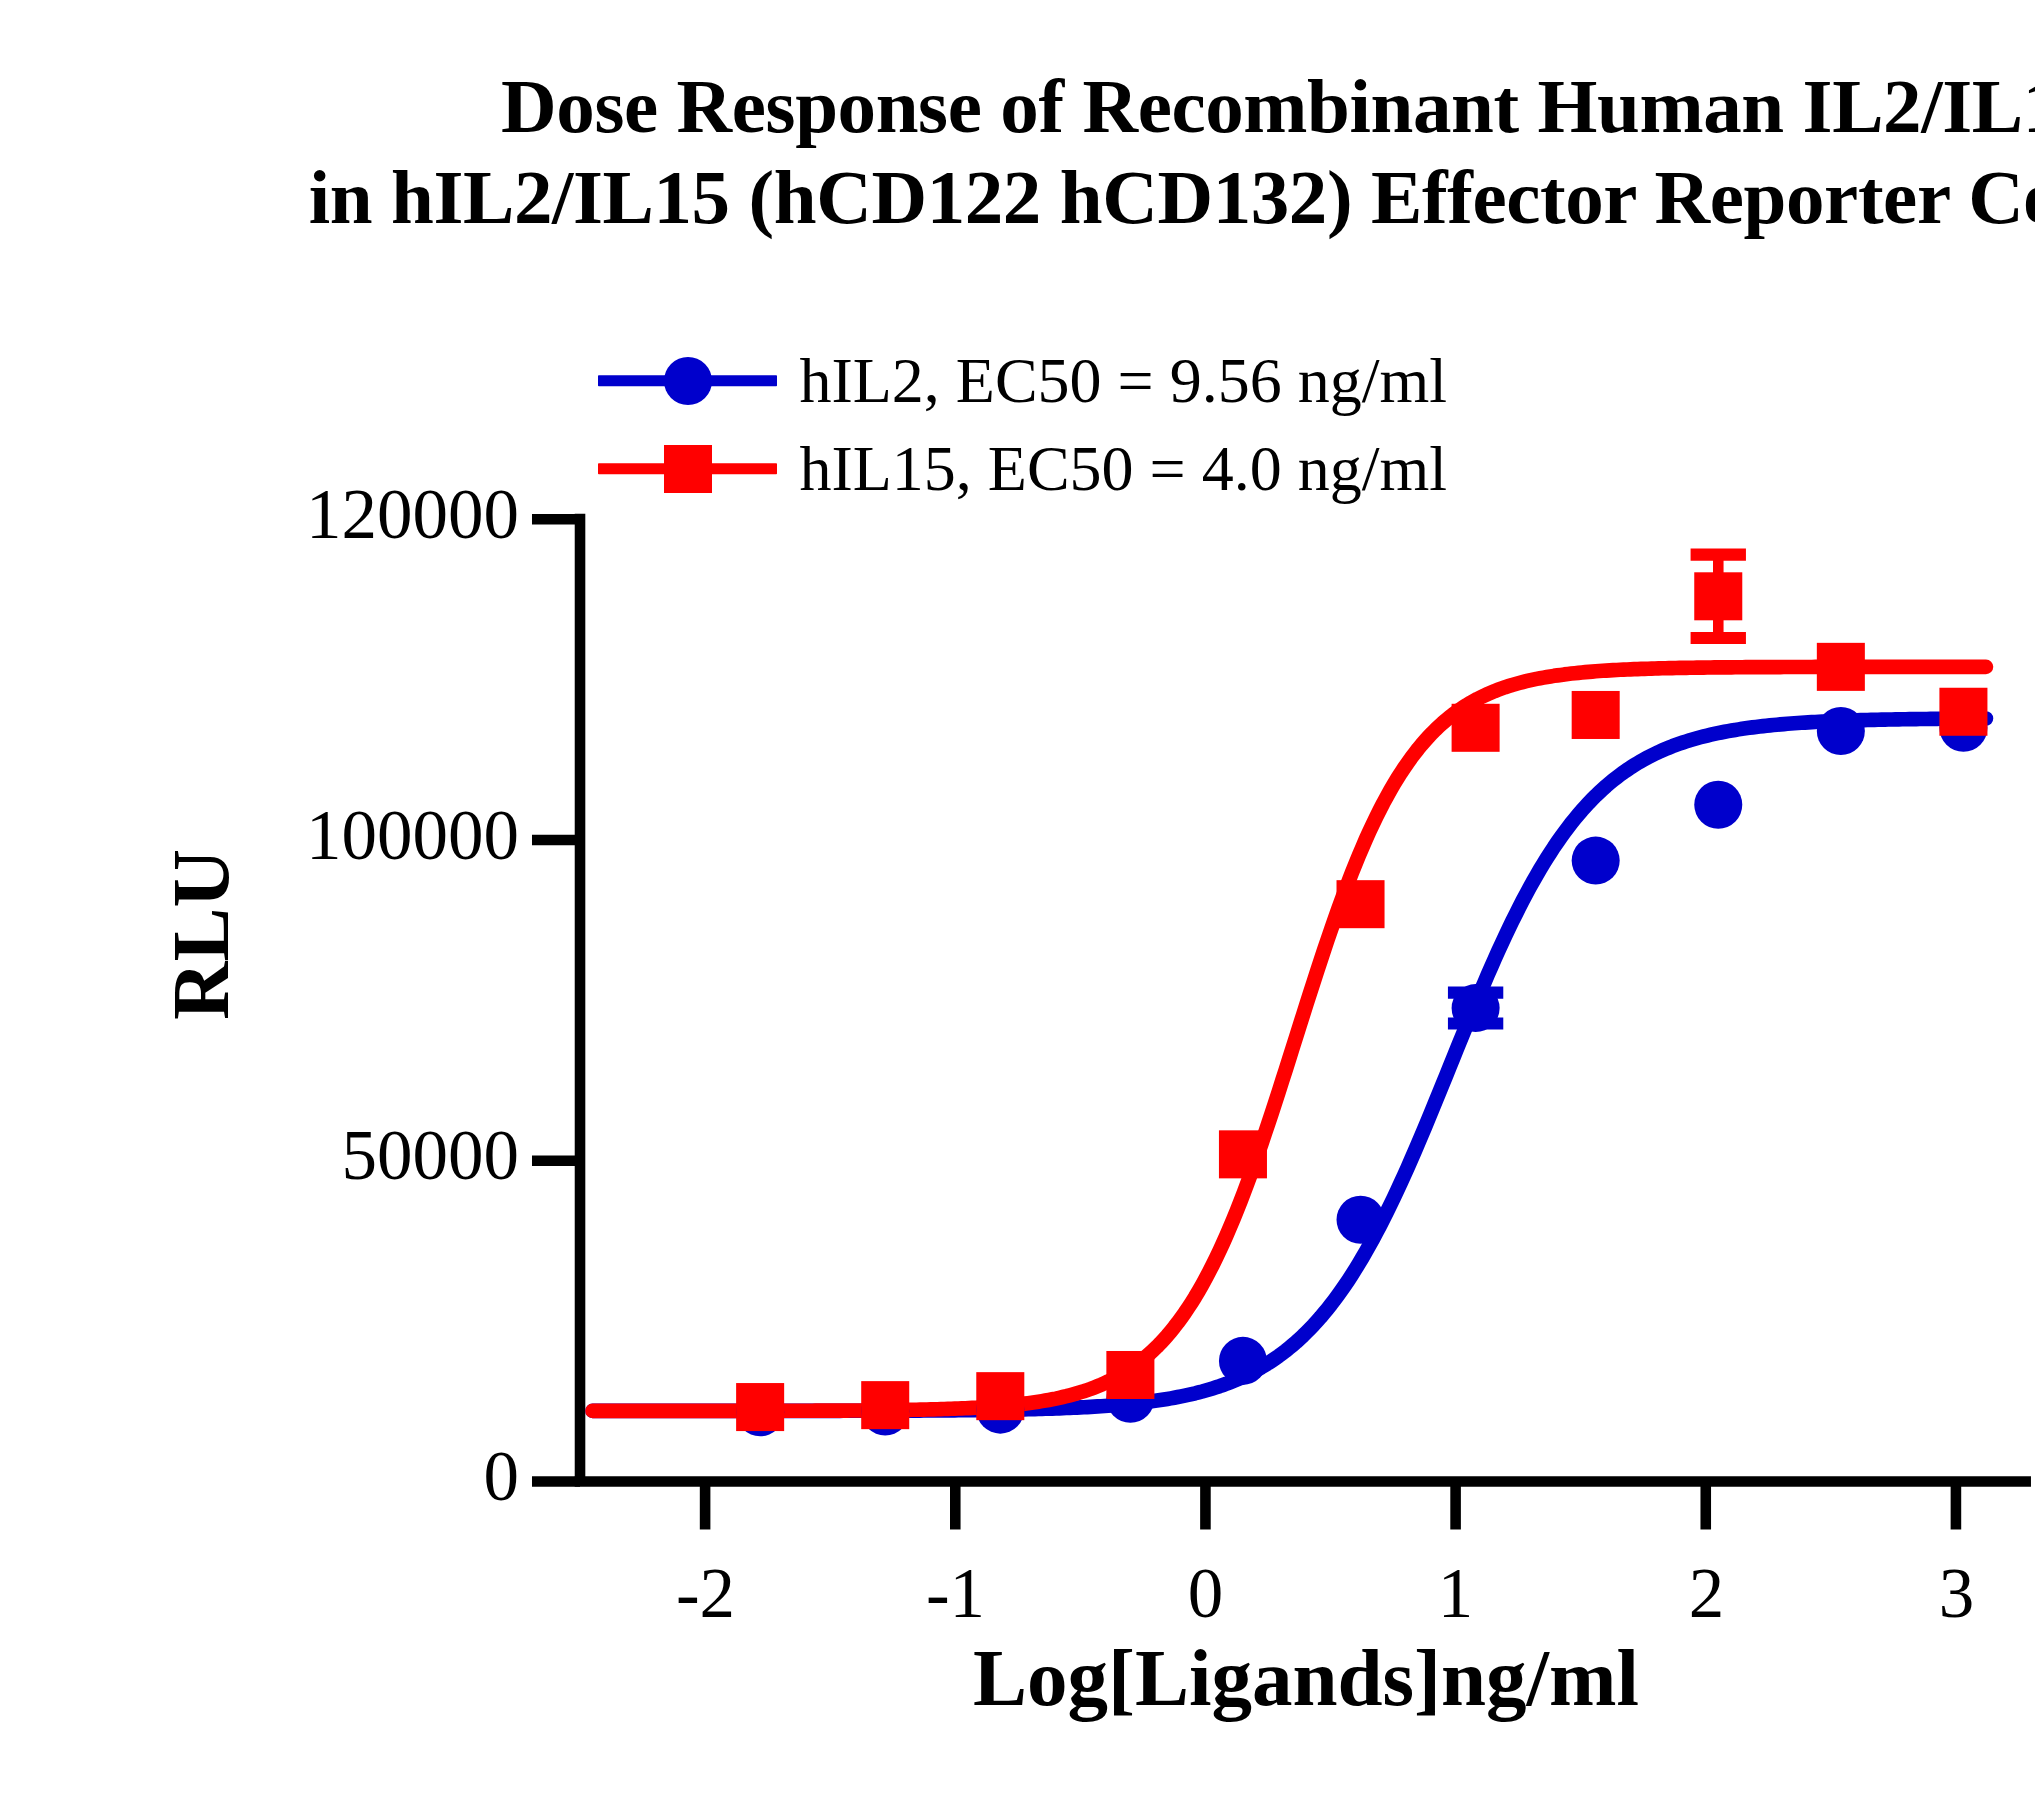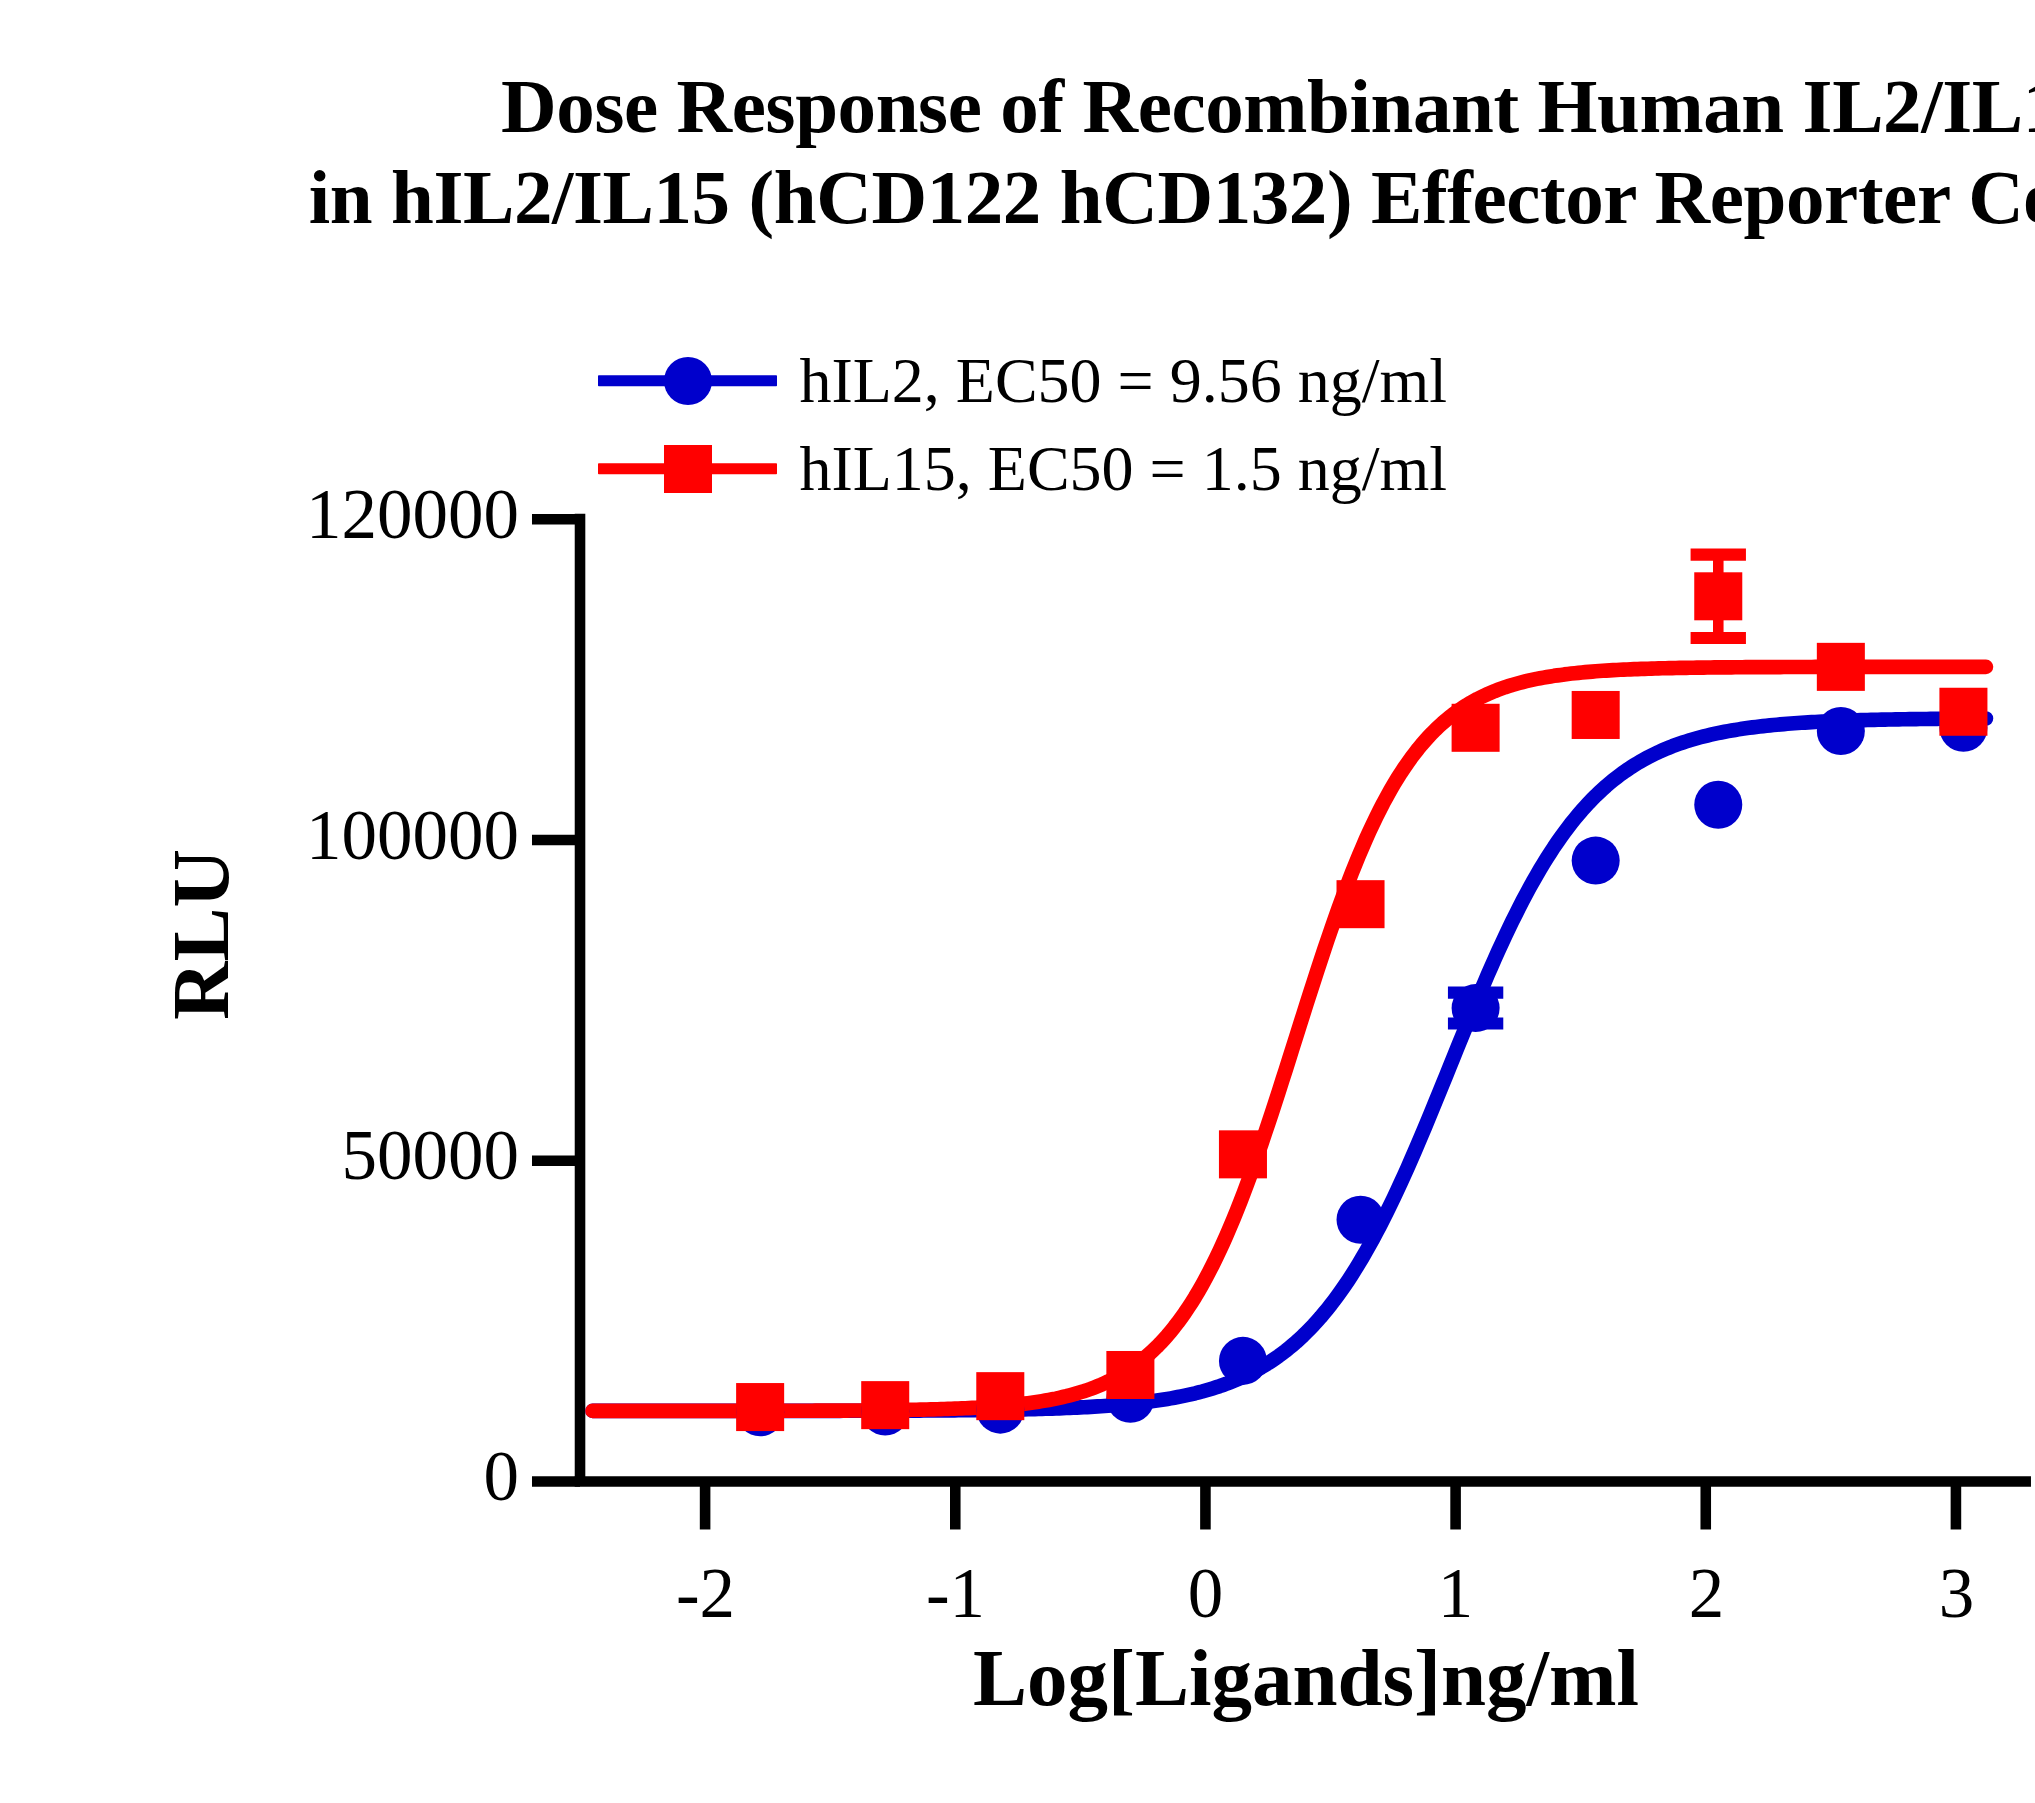--- a/index.html
+++ b/index.html
@@ -58,21 +58,21 @@
         <span class="legend-line" id="lgline0" style="background: rgb(0, 0, 204);"></span>
         <span class="legend-marker mk-circle" id="lgmk0" style="background: rgb(0, 0, 204);"></span>
       </span>
       <span class="legend-label">hIL2, EC50 = 9.56 ng/ml</span>
     </div>
     <div class="legend-row">
       <span class="legend-key">
         <span class="legend-line" id="lgline1" style="background: rgb(255, 0, 0);"></span>
         <span class="legend-marker mk-square" id="lgmk1" style="background: rgb(255, 0, 0);"></span>
       </span>
-      <span class="legend-label">hIL15, EC50 = 1.5 ng/ml</span>
+      <span class="legend-label">hIL15, EC50 = 4.0 ng/ml</span>
     </div>
   </div>
 
   <div id="plot">
       <svg width="2600" height="1803" viewBox="0 0 6388 4430" style="position: absolute; left: 0px; top: 0px;">
         <line x1="1425" y1="1262" x2="1425" y2="3640" stroke="#000000" stroke-width="26"></line>
         <line x1="1412" y1="3640" x2="4990" y2="3640" stroke="#000000" stroke-width="26"></line>
         <line x1="1307" y1="3640" x2="1425" y2="3640" stroke="#000000" stroke-width="26"></line>
         <line x1="1307" y1="2852" x2="1425" y2="2852" stroke="#000000" stroke-width="26"></line>
         <line x1="1307" y1="2064" x2="1425" y2="2064" stroke="#000000" stroke-width="26"></line>

